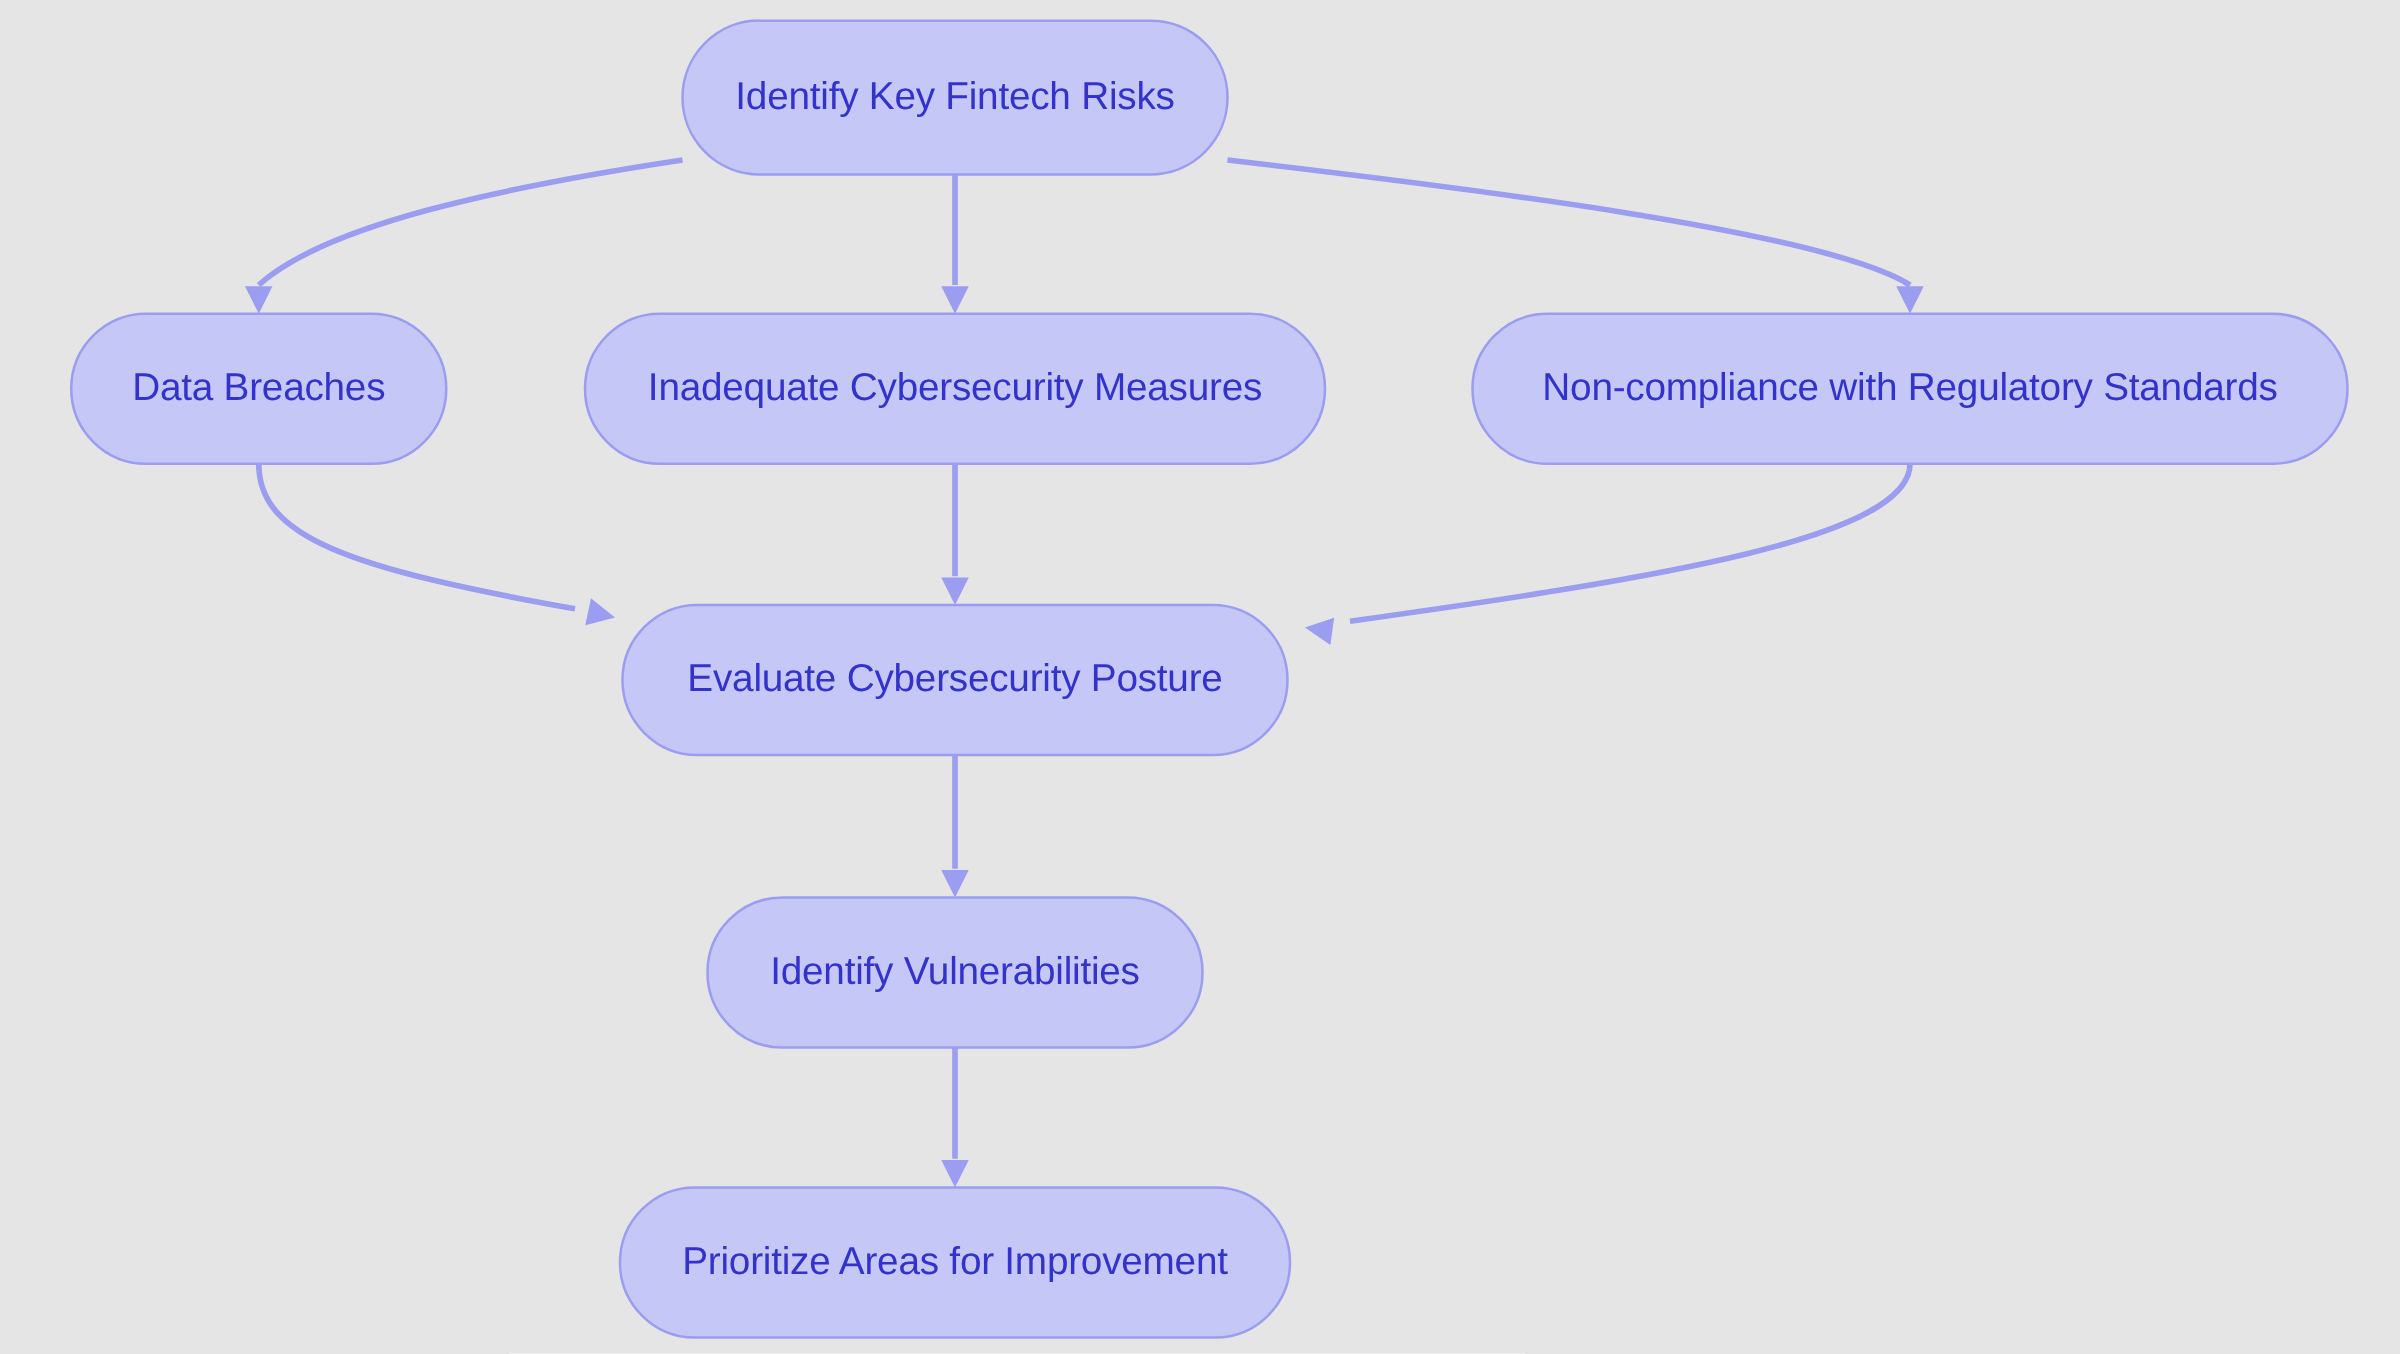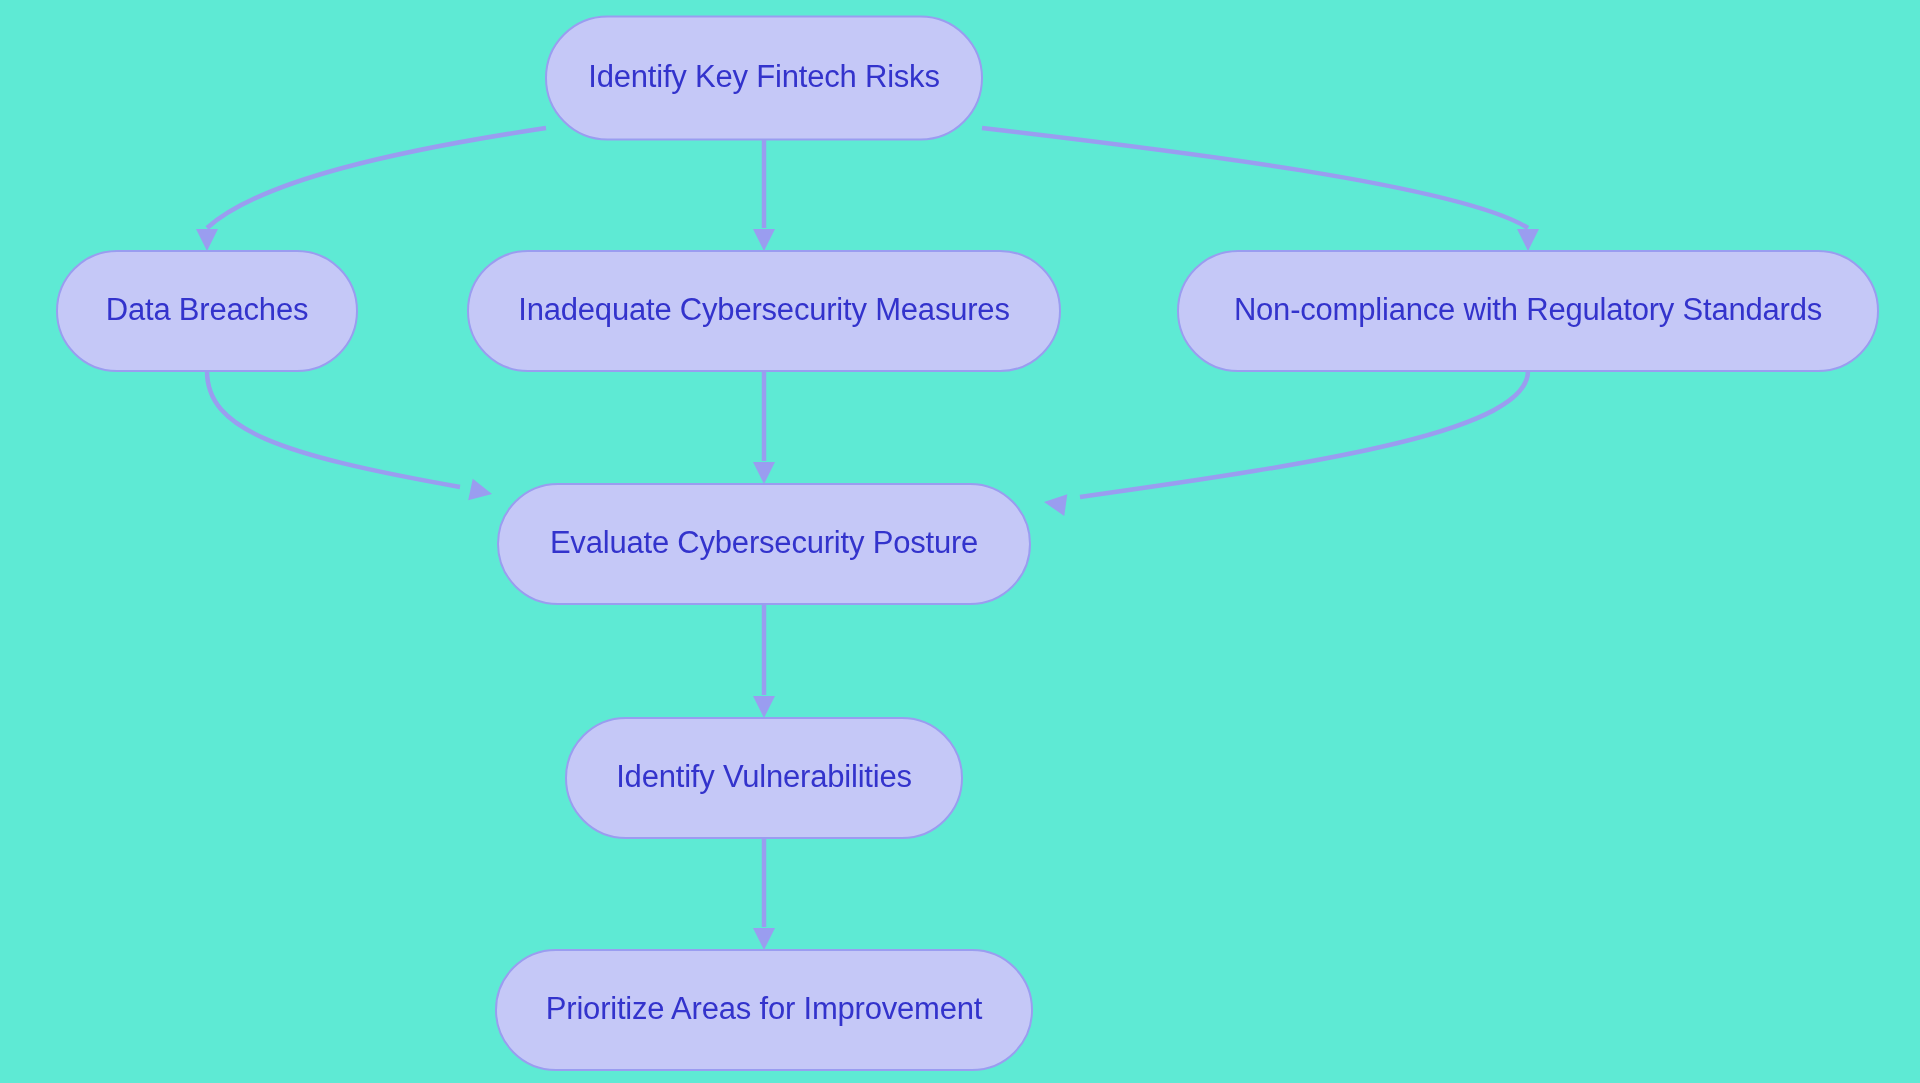--- a/index.html
+++ b/index.html
@@ -10,21 +10,21 @@
   body {
     width: 1920px;
     height: 1083px;
     font-family: "Liberation Sans", sans-serif;
     overflow: hidden;
   }
   #flowchart-root {
     position: relative;
     width: 1920px;
     height: 1083px;
-    background: #5eead4;
+    background: #e5e5e5;
   }
   svg#flow-svg {
     display: block;
     width: 1920px;
     height: 1083px;
   }
   .node-shape {
     fill: #c5c8f7;
     stroke: #9a9df0;
     stroke-width: 2;

